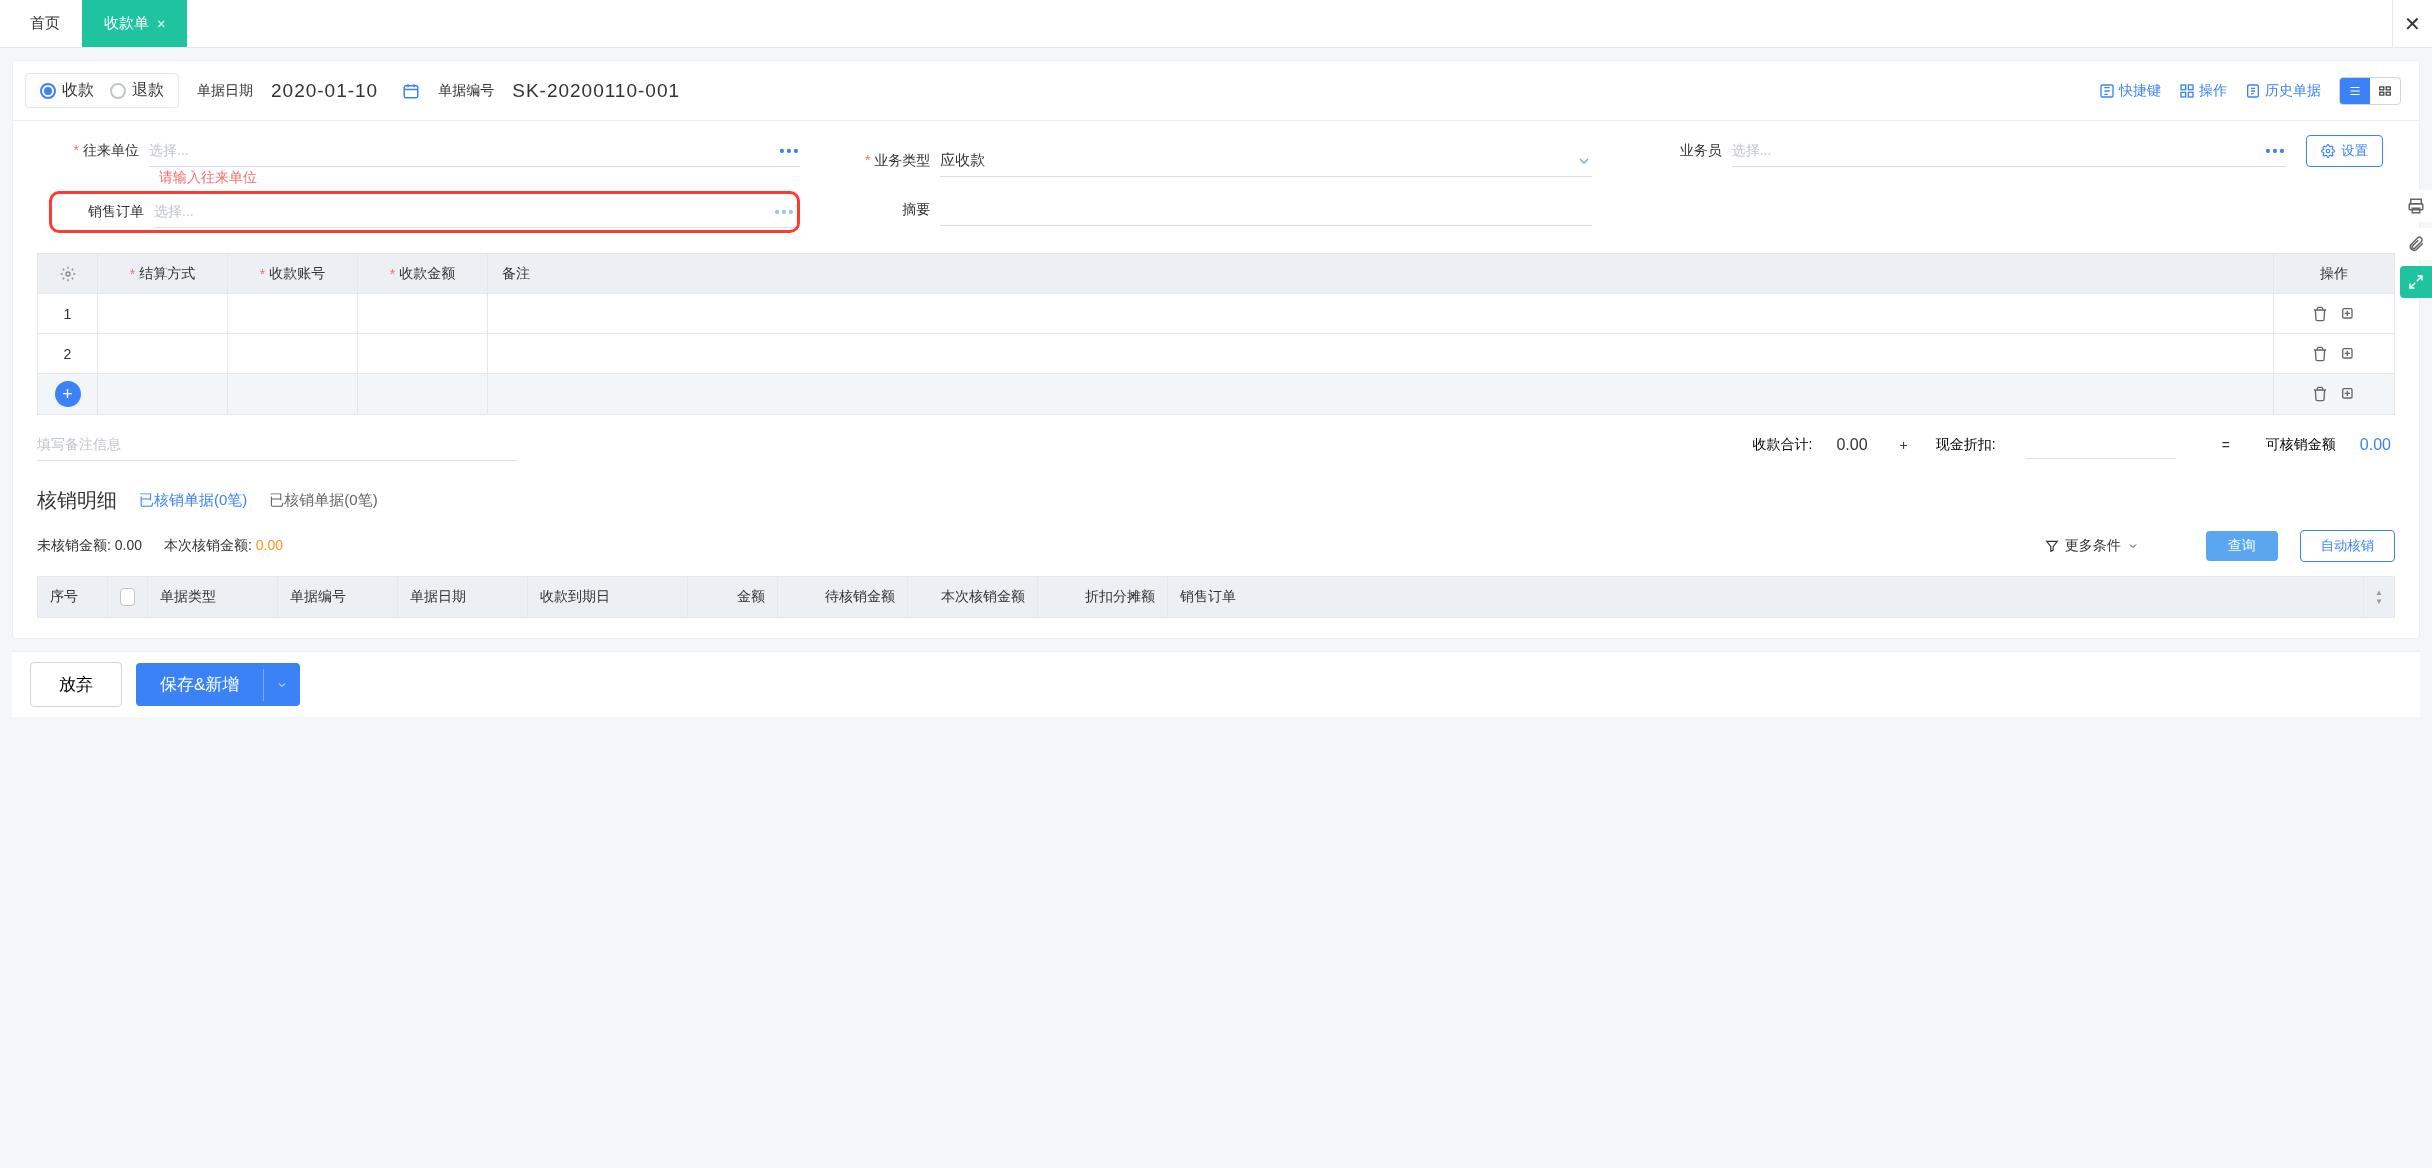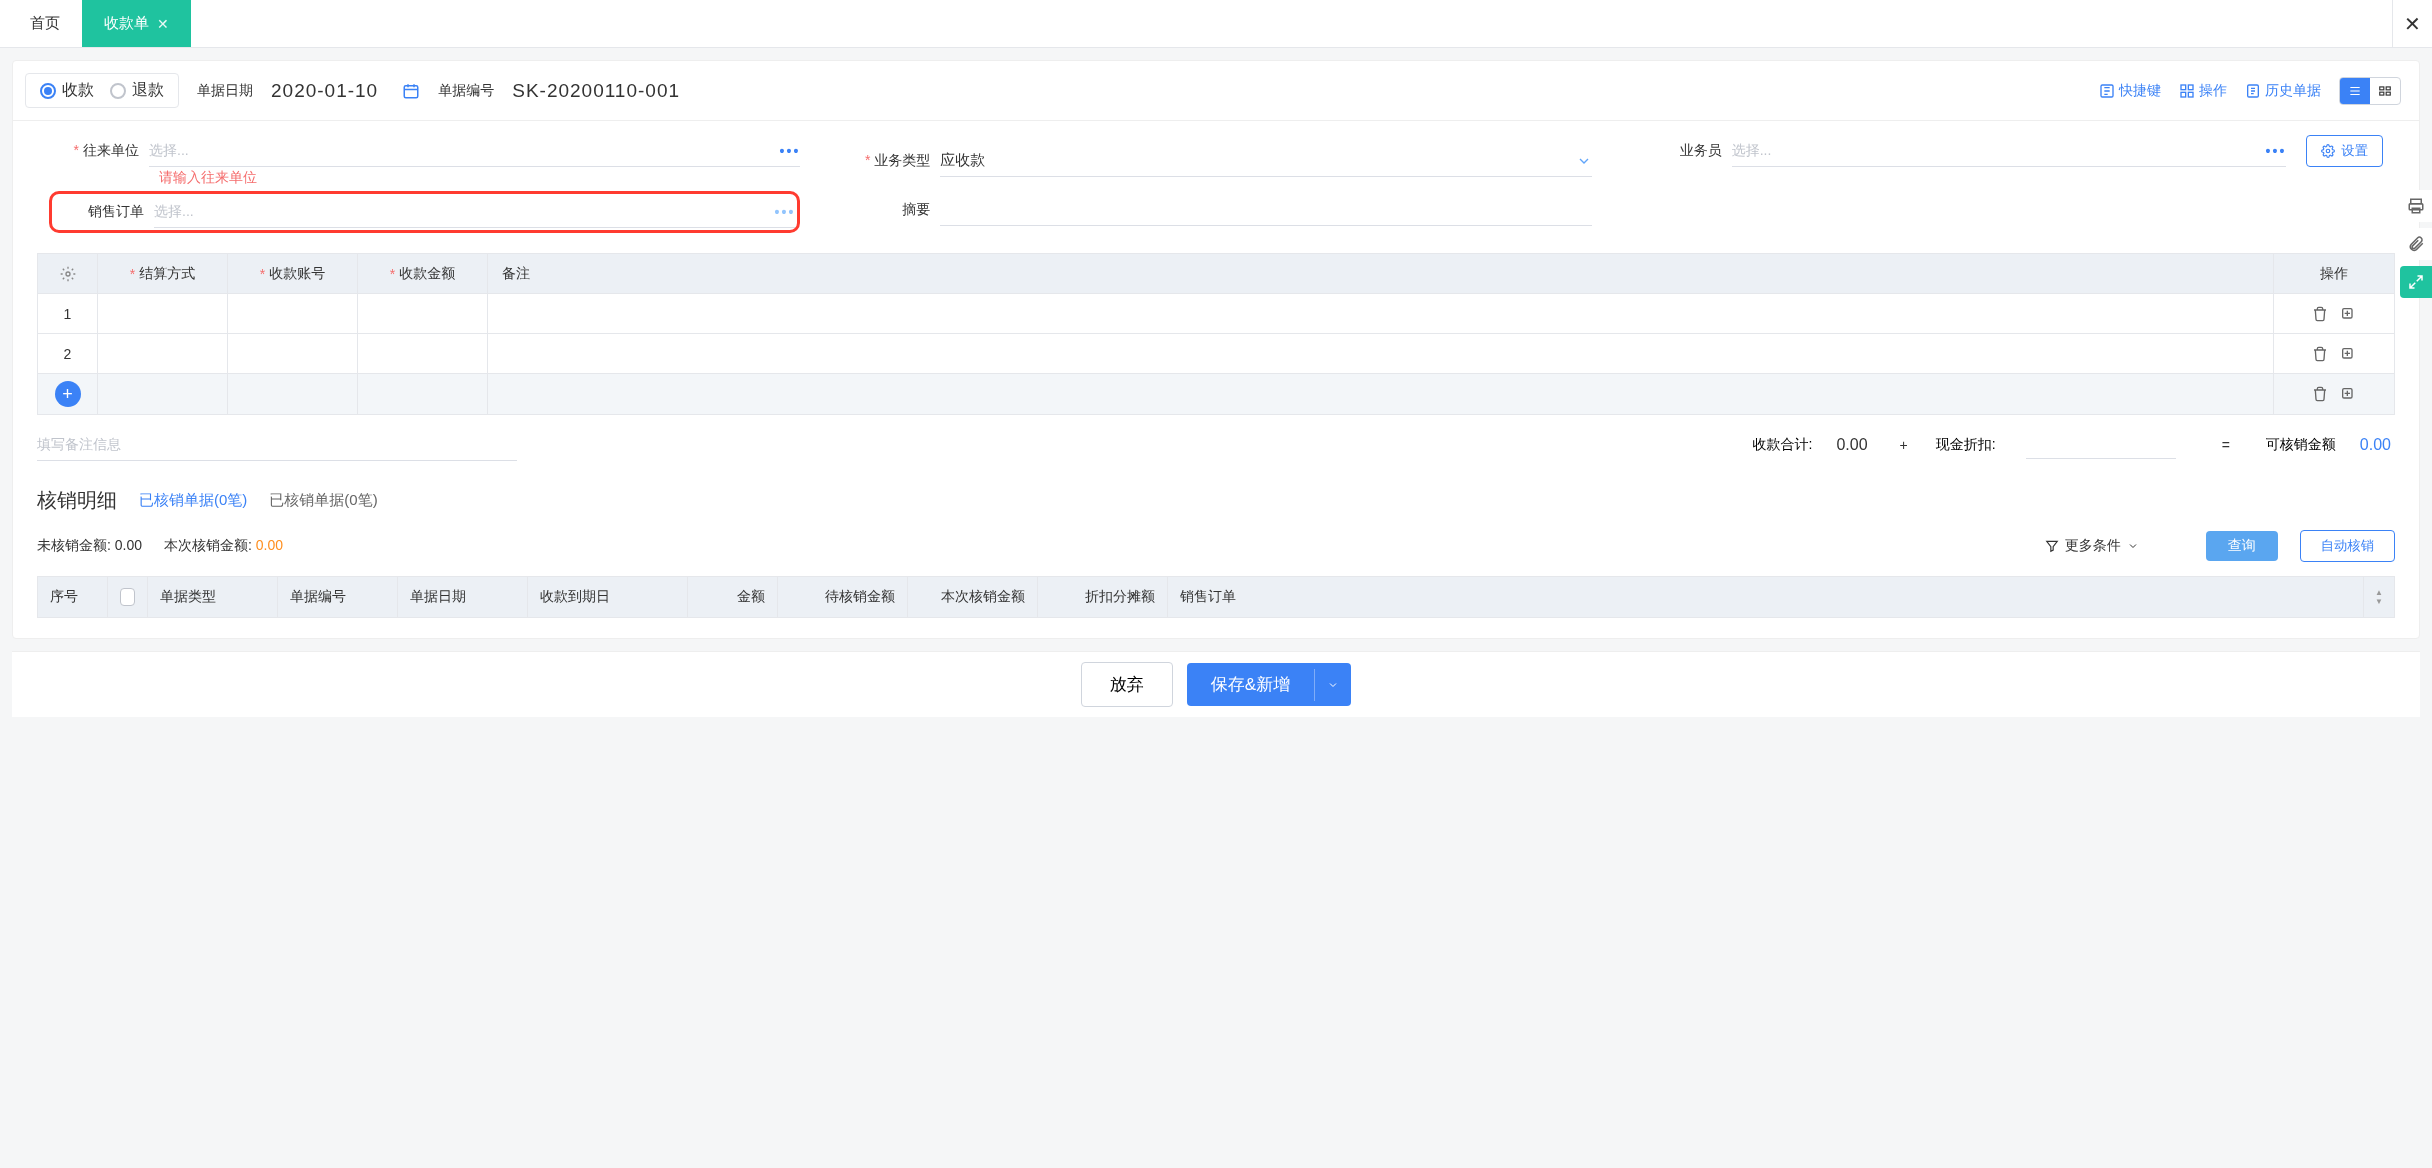--- a/index.html
+++ b/index.html
@@ -24,20 +24,21 @@
       padding-left: 8px;
       position: relative;
     }
     .tab {
       display: flex;
       align-items: center;
       padding: 2px 22px;
       height: 100%;
       font-size: 15px;
       cursor: pointer;
+      font-family: Liberation Mono, monospace;
     }
     .tab.active {
       background: #1fc39f;
       color: #fff;
     }
     .tab .close-x {
       margin-left: 8px;
       font-size: 14px;
       opacity: .9;
     }
@@ -302,21 +303,21 @@
     .vt-sales { flex: 1; }
     .vt-sort { width: 30px; border-right: none; justify-content: center; flex-direction: column; font-size: 8px; color: #999; }
     .checkbox-box {
       width: 18px; height: 18px; border-radius: 4px;
       border: 1px solid #c0c4cc; background: #fff;
     }
     
     .footer-bar {
       display: flex;
       align-items: center;
-      justify-content: center;
+      justify-content: flex-start;
       background: #fff;
       padding: 10px 18px;
       gap: 14px;
       border-top: 1px solid #eee;
       margin: 0 12px;
     }
     .btn-cancel {
       border: 1px solid #d0d5dd;
       background: #fff;
       border-radius: 4px;

